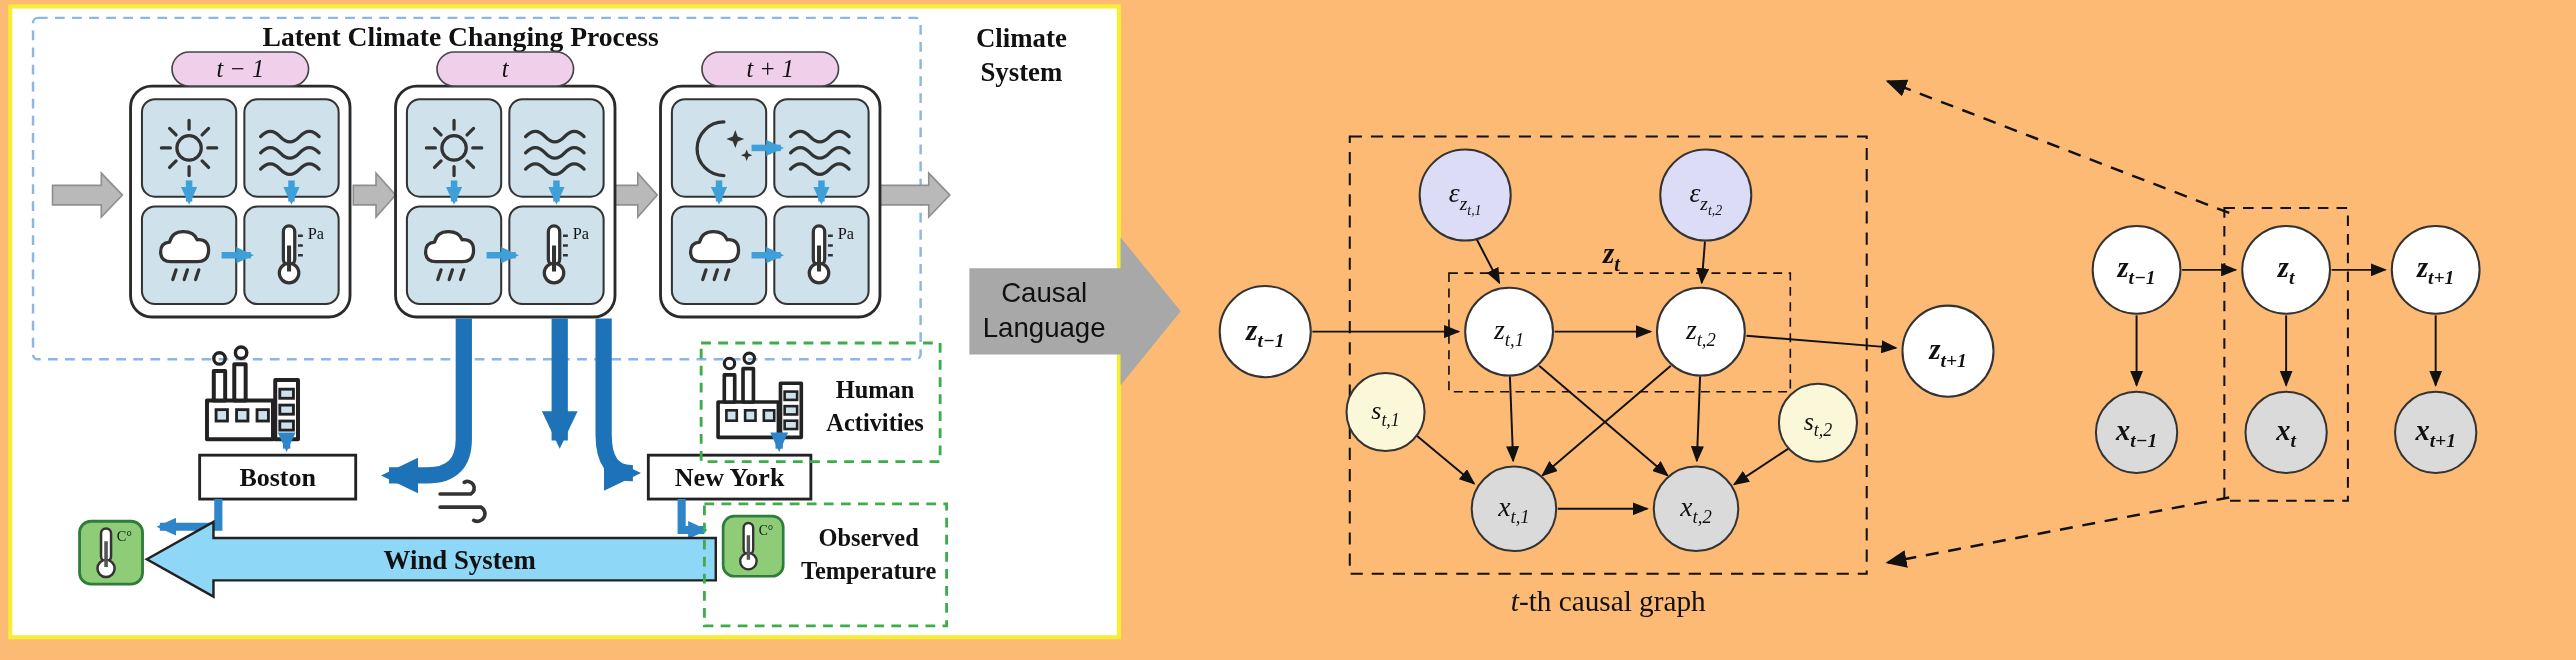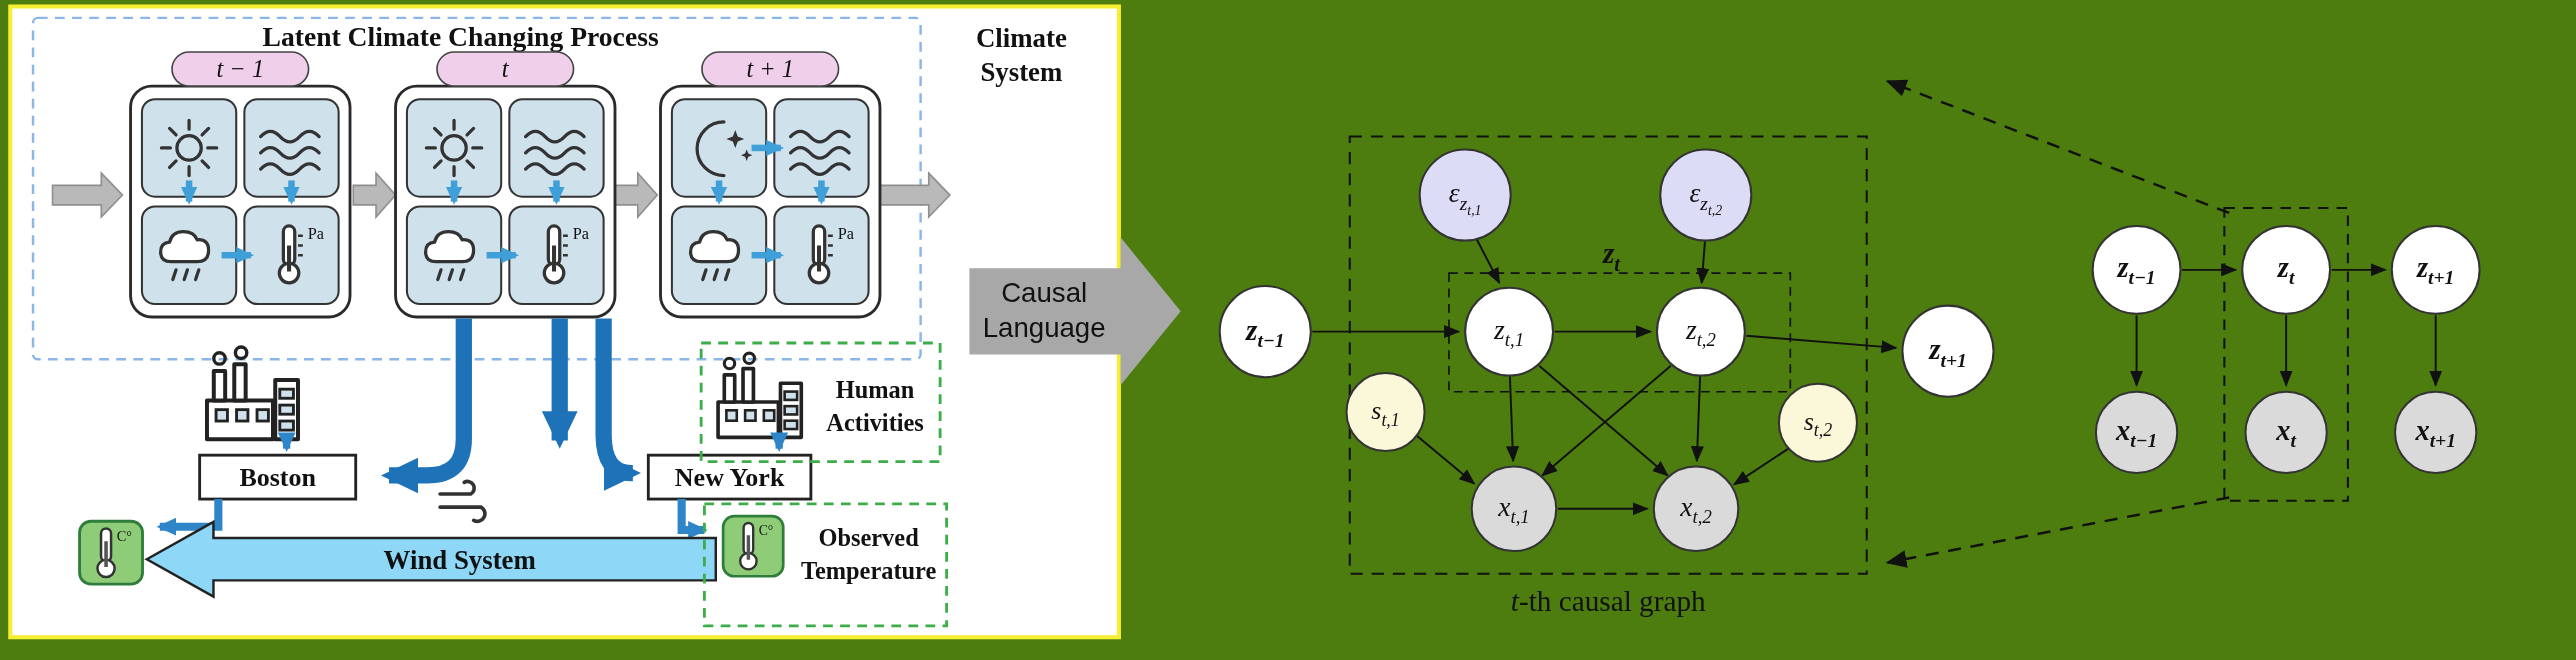--- a/index.html
+++ b/index.html
@@ -1,16 +1,16 @@
 <!DOCTYPE html>
 <html style="font-size:13px"><head>
 <meta charset="utf-8">
 <style>
   html,body{margin:0;padding:0;background:#ffffff;}
-  .stage{width:2576px;height:660px;position:relative;overflow:hidden;background:#4d7c0f;}
+  .stage{width:2576px;height:660px;position:relative;overflow:hidden;background:#fdba74;}
   svg text{font-family:"Liberation Serif",serif;fill:#111;}
   .b{font-weight:bold;}
   .it{font-style:italic;}
   .sans{font-family:"Liberation Sans",sans-serif;}
 </style>
 </head>
 <body>
 
 <div class="stage">
 <svg width="2576" height="660" viewBox="0 0 3168 812">

